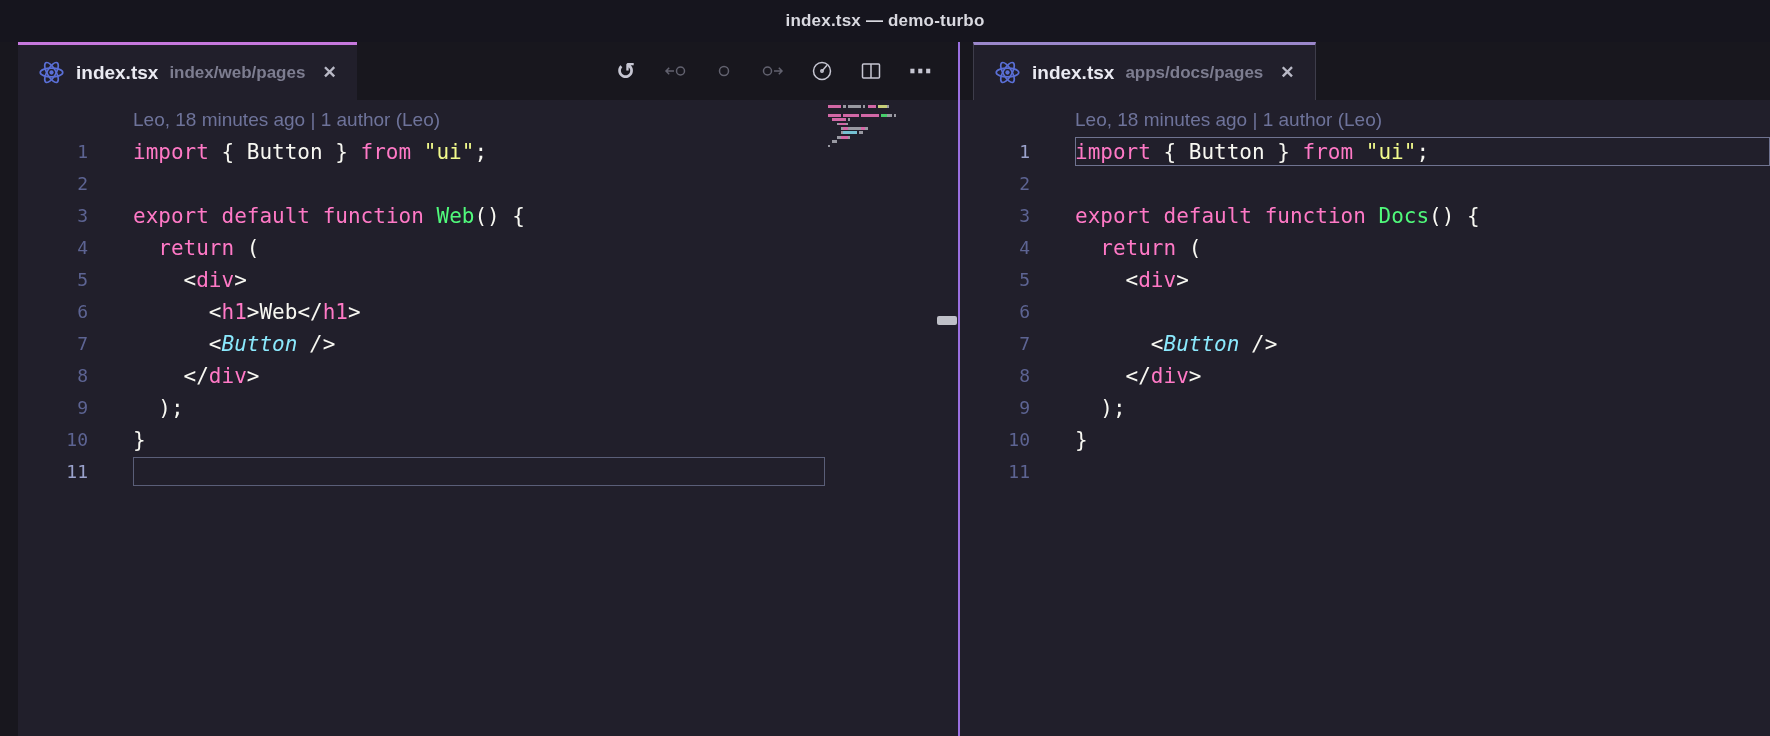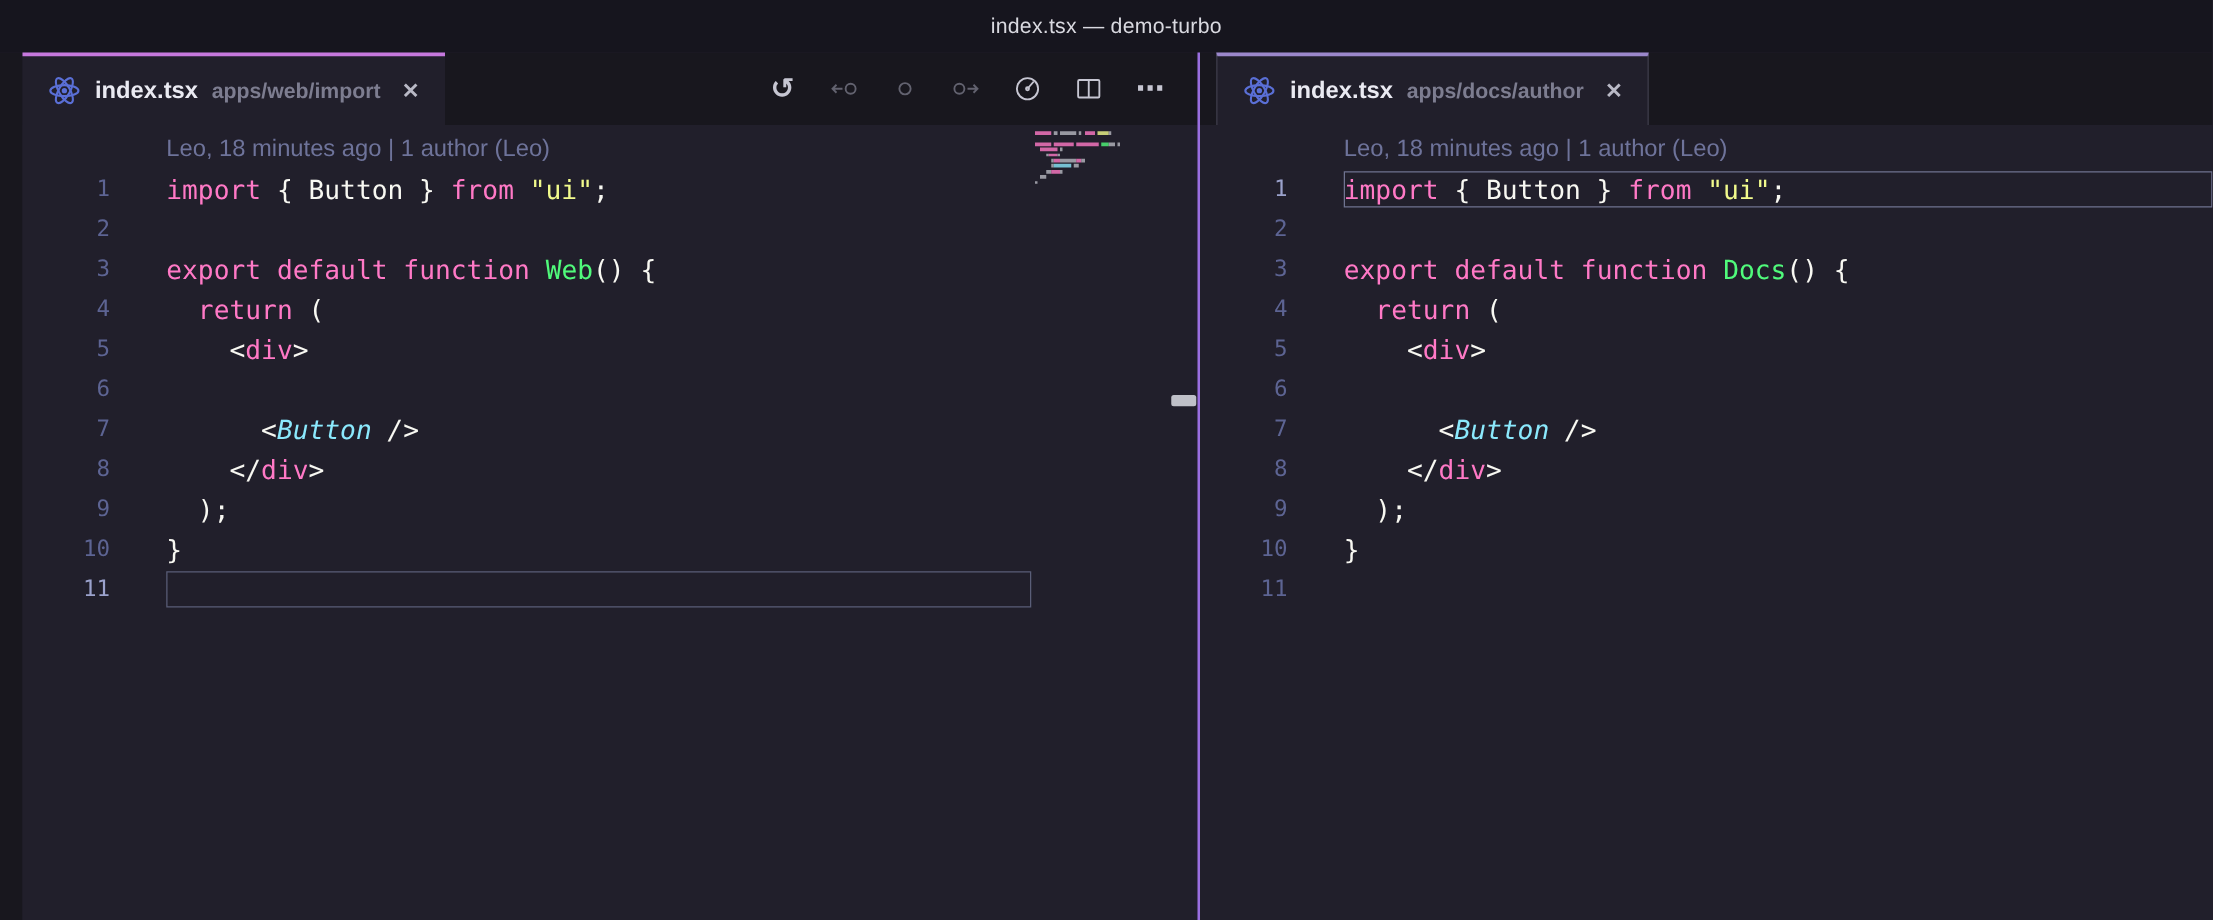--- a/index.html
+++ b/index.html
@@ -1,21 +1,21 @@
 <!DOCTYPE html>
 <html style="--titlebar-bg: #16151e; --tabbar-bg: #18171e; --editor-bg: #211f2b; --rail-bg: #18171e; --tab-accent-left: #c678dd; --tab-accent-right: #9b87cb; --divider: #9a6fe0; --foreground: #f8f8f2; --keyword: #ff79c6; --string: #f1fa8c; --function-name: #50fa7b; --tag: #ff79c6; --component: #8be9fd; --line-number: #5d6493; --blame: #6e739a; --react-icon: #5a6fd6; --title-fg: #d9d9e0; --tab-fg: #eaeaf2; --tab-path-fg: #7d7d90; --icon-fg: #c6c6d2; --icon-dim: #62626f; --cur-line-border: #5a5e78; --sash: #bfc0c8;"><head>
 <meta charset="utf-8">
 <style>
   *{box-sizing:border-box;}
   html,body{margin:0;padding:0;}
   body{width:1770px;height:736px;background:var(--editor-bg,#211f2b);overflow:hidden;
        font-family:"Liberation Sans",sans-serif;}
 
   .titlebar{height:42px;background:var(--titlebar-bg);display:flex;align-items:center;
-            justify-content:center;color:var(--title-fg);font-size:17px;font-weight:400;letter-spacing:.2px;}
+            justify-content:center;color:var(--title-fg);font-size:17px;font-weight:700;letter-spacing:.2px;}
 
   .workbench{display:flex;height:694px;}
   .left-rail{width:18px;background:var(--rail-bg);flex-shrink:0;}
   .group{display:flex;flex-direction:column;background:var(--editor-bg);}
   .pane-left{width:940px;flex-shrink:0;}
   .pane-right{flex:1;min-width:0;}
 
   .tabbar{height:58px;background:var(--tabbar-bg);display:flex;position:relative;flex-shrink:0;font-weight:bold;}
   .tab{display:flex;align-items:center;gap:11px;padding:0 20px;background:var(--editor-bg);cursor:pointer;}
   .tab-left{border-top:3px solid var(--tab-accent-left);}
@@ -81,21 +81,21 @@
       <div class="tab tab-left">
         <span class="react-icon">
           <svg viewBox="0 0 24 24" width="27" height="27">
             <ellipse class="orbit" cx="12" cy="12" rx="10" ry="3.9"></ellipse>
             <ellipse class="orbit" cx="12" cy="12" rx="10" ry="3.9" transform="rotate(60 12 12)"></ellipse>
             <ellipse class="orbit" cx="12" cy="12" rx="10" ry="3.9" transform="rotate(120 12 12)"></ellipse>
             <circle class="dot" cx="12" cy="12" r="1.9"></circle>
           </svg>
         </span>
         <span class="tab-name">index.tsx</span>
-        <span class="tab-path">apps/web/import</span>
+        <span class="tab-path">index/web/pages</span>
         <span class="tab-close">✕</span>
       </div>
 
       <div class="toolbar">
         <span class="tb-icon">↺</span>
         <span class="tb-icon tb-dim">
           <svg viewBox="0 0 24 24" width="24" height="24">
               <circle cx="17.5" cy="12" r="4"></circle>
               <path d="M11 12 H3 M6.2 8.8 3 12 l3.2 3.2"></path>
             </svg>
@@ -129,21 +129,21 @@
     </div>
 
     <div class="editor">
       <div id="code-0" class="code">
           <div class="row blame-row"><span class="ln"></span><span class="txt">Leo, 18 minutes ago | 1 author (Leo)</span></div>
           <div class="row"><span class="ln">1</span><span class="txt"><span class="tk-k">import</span><span class="tk-p"> { Button } </span><span class="tk-k">from</span><span class="tk-p"> </span><span class="tk-s">"ui"</span><span class="tk-p">;</span></span></div>
           <div class="row"><span class="ln">2</span><span class="txt"></span></div>
           <div class="row"><span class="ln">3</span><span class="txt"><span class="tk-k">export</span><span class="tk-p"> </span><span class="tk-k">default</span><span class="tk-p"> </span><span class="tk-k">function</span><span class="tk-p"> </span><span class="tk-f">Web</span><span class="tk-p">() {</span></span></div>
           <div class="row"><span class="ln">4</span><span class="txt"><span class="tk-p">  </span><span class="tk-k">return</span><span class="tk-p"> (</span></span></div>
           <div class="row"><span class="ln">5</span><span class="txt"><span class="tk-p">    &lt;</span><span class="tk-t">div</span><span class="tk-p">&gt;</span></span></div>
-          <div class="row"><span class="ln">6</span></div>
+          <div class="row"><span class="ln">6</span><span class="txt"><span class="tk-p">      &lt;</span><span class="tk-t">h1</span><span class="tk-p">&gt;</span><span class="tk-p">Web</span><span class="tk-p">&lt;/</span><span class="tk-t">h1</span><span class="tk-p">&gt;</span></span></div>
           <div class="row"><span class="ln">7</span><span class="txt"><span class="tk-p">      </span><span class="tk-pi">&lt;</span><span class="tk-c">Button</span><span class="tk-pi"> /&gt;</span></span></div>
           <div class="row"><span class="ln">8</span><span class="txt"><span class="tk-p">    &lt;/</span><span class="tk-t">div</span><span class="tk-p">&gt;</span></span></div>
           <div class="row"><span class="ln">9</span><span class="txt"><span class="tk-p">  );</span></span></div>
           <div class="row"><span class="ln">10</span><span class="txt"><span class="tk-p">}</span></span></div>
           <div class="row"><div class="cur-box"></div><span class="ln active-ln">11</span><span class="txt"></span></div>
         </div>
       <div class="minimap">
           <div id="minimap-lines">
             <div class="mm-row">
               <span class="mm-k" style="width: 13.2px;"></span>
@@ -227,21 +227,21 @@
       <div class="tab tab-right">
         <span class="react-icon">
           <svg viewBox="0 0 24 24" width="27" height="27">
             <ellipse class="orbit" cx="12" cy="12" rx="10" ry="3.9"></ellipse>
             <ellipse class="orbit" cx="12" cy="12" rx="10" ry="3.9" transform="rotate(60 12 12)"></ellipse>
             <ellipse class="orbit" cx="12" cy="12" rx="10" ry="3.9" transform="rotate(120 12 12)"></ellipse>
             <circle class="dot" cx="12" cy="12" r="1.9"></circle>
           </svg>
         </span>
         <span class="tab-name">index.tsx</span>
-        <span class="tab-path">apps/docs/author</span>
+        <span class="tab-path">apps/docs/pages</span>
         <span class="tab-close">✕</span>
       </div>
     </div>
 
     <div class="editor">
       <div id="code-1" class="code">
           <div class="row blame-row"><span class="ln"></span><span class="txt">Leo, 18 minutes ago | 1 author (Leo)</span></div>
           <div class="row"><div class="cur-box"></div><span class="ln active-ln">1</span><span class="txt"><span class="tk-k">import</span><span class="tk-p"> { Button } </span><span class="tk-k">from</span><span class="tk-p"> </span><span class="tk-s">"ui"</span><span class="tk-p">;</span></span></div>
           <div class="row"><span class="ln">2</span><span class="txt"></span></div>
           <div class="row"><span class="ln">3</span><span class="txt"><span class="tk-k">export</span><span class="tk-p"> </span><span class="tk-k">default</span><span class="tk-p"> </span><span class="tk-k">function</span><span class="tk-p"> </span><span class="tk-f">Docs</span><span class="tk-p">() {</span></span></div>

